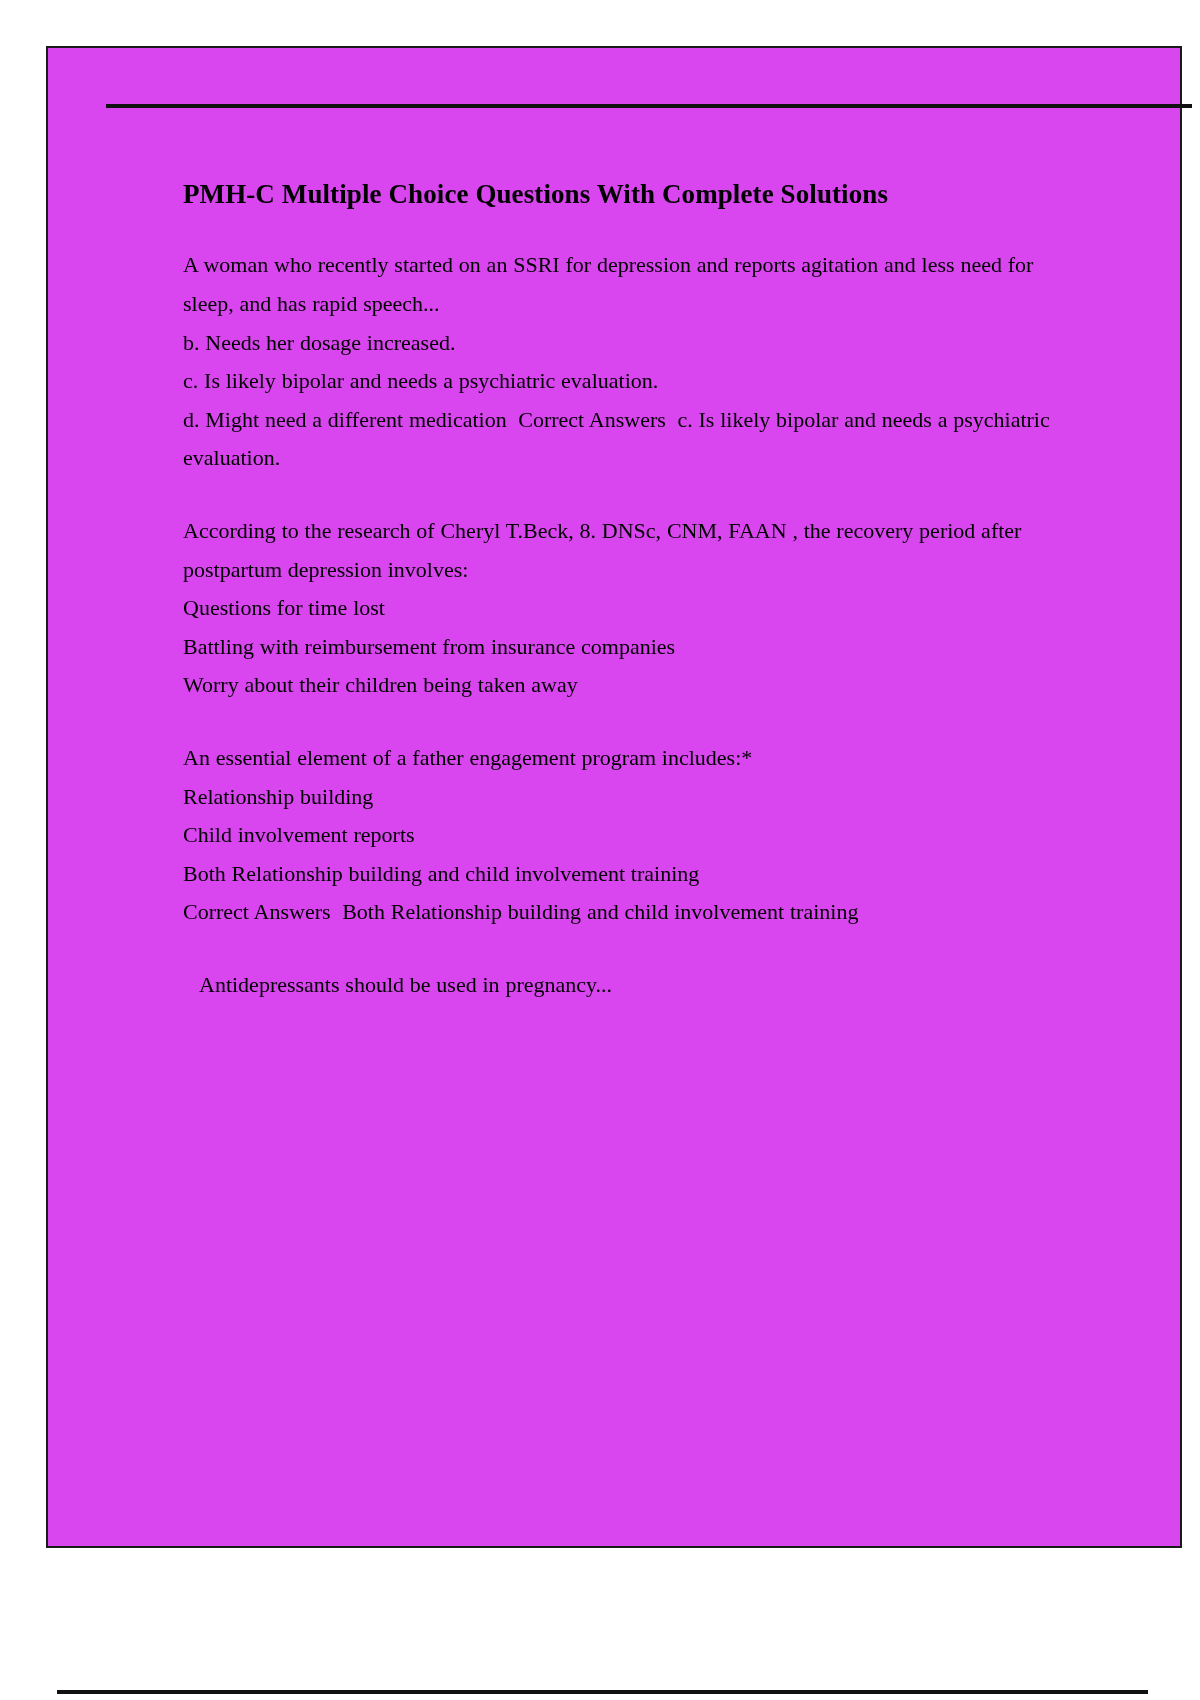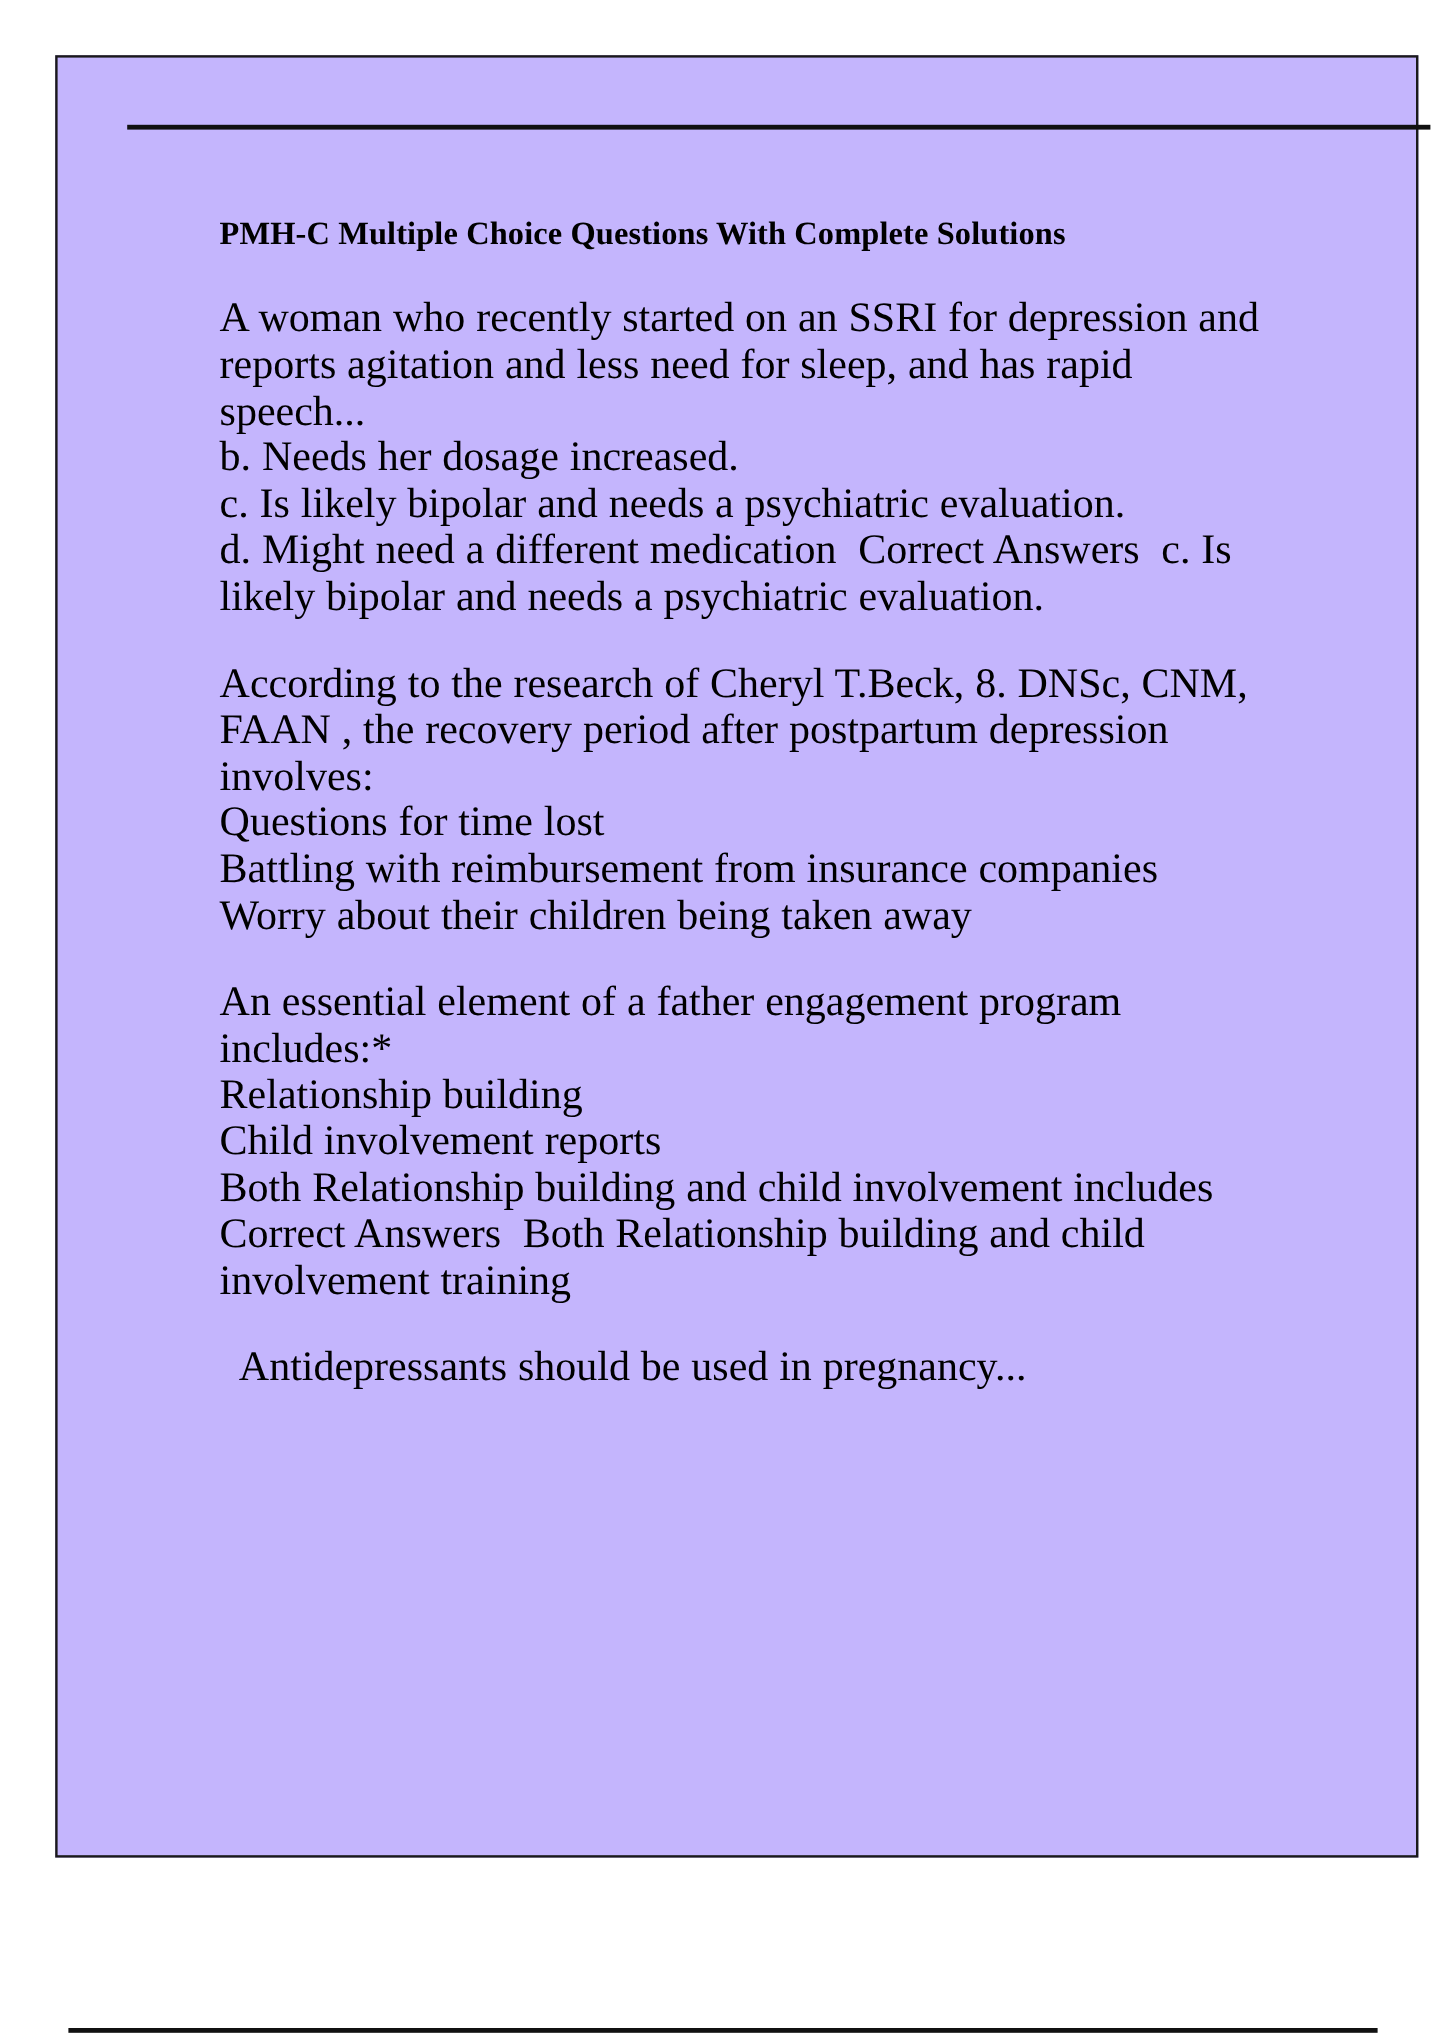--- a/index.html
+++ b/index.html
@@ -18,21 +18,21 @@
 
   
   #page-sheet {
     position: absolute;
     left: 46px;
     top: 46px;
     width: 1136px;
     height: 1502px;
     box-sizing: border-box;
     border: 2px solid #1a1a1a;
-    background: #c4b5fd;
+    background: #d946ef;
   }
 
   
   #top-rule {
     position: absolute;
     left: 58px;
     top: 56px;
     width: 1086px;
     height: 4px;
     background: #111111;
@@ -67,21 +67,21 @@
 
   .qa-block {
     margin: 0 0 34px 0;
   }
   .qa-block:last-child {
     margin-bottom: 0;
     margin-left: 16px;
   }
 
   .qa-line {
-    font-size: 35px;
+    font-size: 22px;
     line-height: 38.6px;
     margin: 0;
     white-space: pre-wrap;
     word-spacing: 0.3px;
   }
 </style>
 </head>
 <body>
 
 <div id="page-sheet">
@@ -101,21 +101,21 @@
       <p class="qa-line">According to the research of Cheryl T.Beck, 8. DNSc, CNM, FAAN , the recovery period after postpartum depression involves:</p>
       <p class="qa-line">Questions for time lost</p>
       <p class="qa-line">Battling with reimbursement from insurance companies</p>
       <p class="qa-line">Worry about their children being taken away</p>
     </div>
 
     <div class="qa-block">
       <p class="qa-line">An essential element of a father engagement program includes:*</p>
       <p class="qa-line">Relationship building</p>
       <p class="qa-line">Child involvement reports</p>
-      <p class="qa-line">Both Relationship building and child involvement includes</p>
+      <p class="qa-line">Both Relationship building and child involvement training</p>
       <p class="qa-line">Correct Answers  Both Relationship building and child involvement training</p>
     </div>
 
     <div class="qa-block">
       <p class="qa-line">Antidepressants should be used in pregnancy...</p>
     </div>
   </div>
 </div>
 
 <div id="bottom-rule"></div>

